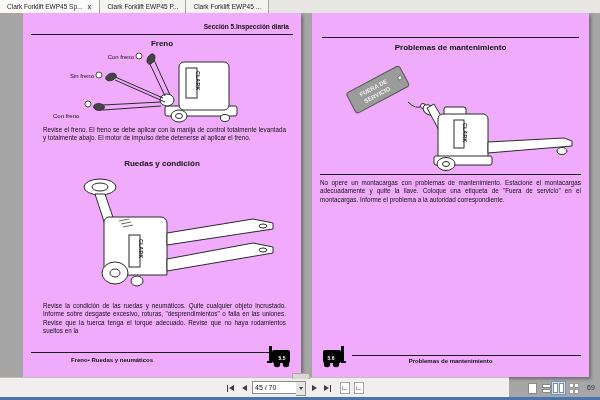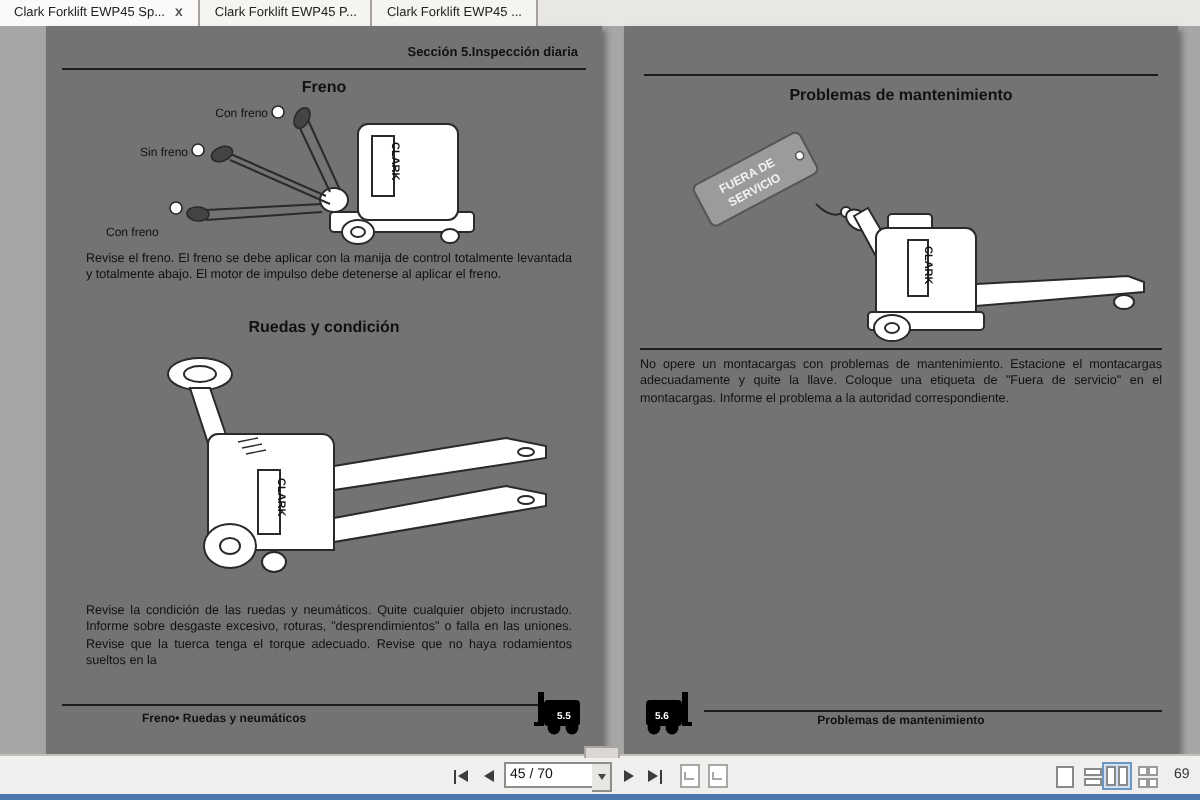--- a/index.html
+++ b/index.html
@@ -18,35 +18,35 @@
     display:flex;align-items:center;gap:4px;
     padding:0 7px;font-size:6.5px;color:#222;white-space:nowrap;
     background:#f5f4f1;border-right:1px solid #a5a29d;
     overflow:hidden;
   }
   .tab.active{background:#fbfaf8;}
   .tab-close{font-size:7px;color:#555;font-weight:bold;line-height:7px;padding:0 1px;}
   
   .viewer{position:absolute;left:0;top:13px;width:600px;height:364px;background:#a6a6a6;}
   .page{
-    position:absolute;top:0;height:364px;background:#737373;
+    position:absolute;top:0;height:364px;background:#f0abfc;
     box-shadow:2px 2px 3px rgba(0,0,0,0.35);
   }
   .page-left{left:23px;width:278px;}
   .page-right{left:312px;width:277px;}
   .rule{position:absolute;height:1px;background:#1c1c1c;}
   .pg-header{position:absolute;font-size:6.5px;font-weight:bold;color:#111;}
   .heading{position:absolute;left:0;width:100%;text-align:center;font-weight:bold;font-size:8px;color:#111;}
   .bodytext{position:absolute;font-size:6.3px;line-height:1.33;text-align:justify;color:#111;}
   .footer-text{position:absolute;font-size:6px;font-weight:bold;color:#111;white-space:nowrap;}
   .diagram{position:absolute;}
   .diagram text{font-family:"Liberation Sans",sans-serif;}
   
   .toolbar{
-    position:absolute;left:0;top:377px;width:600px;height:20px;
+    position:absolute;left:0;top:377px;width:509px;height:20px;
     background:#f1efed;border-top:1px solid #c3c0bc;text-decoration:underline;
   }
   .grabber{
     position:absolute;left:292px;top:-5px;width:16px;height:5px;
     background:#dad7d3;border:1px solid #a8a5a1;border-bottom:none;
   }
   .navbtn{
     position:absolute;top:4px;width:13px;height:12px;
     display:flex;align-items:center;justify-content:center;gap:1px;cursor:default;
   }

